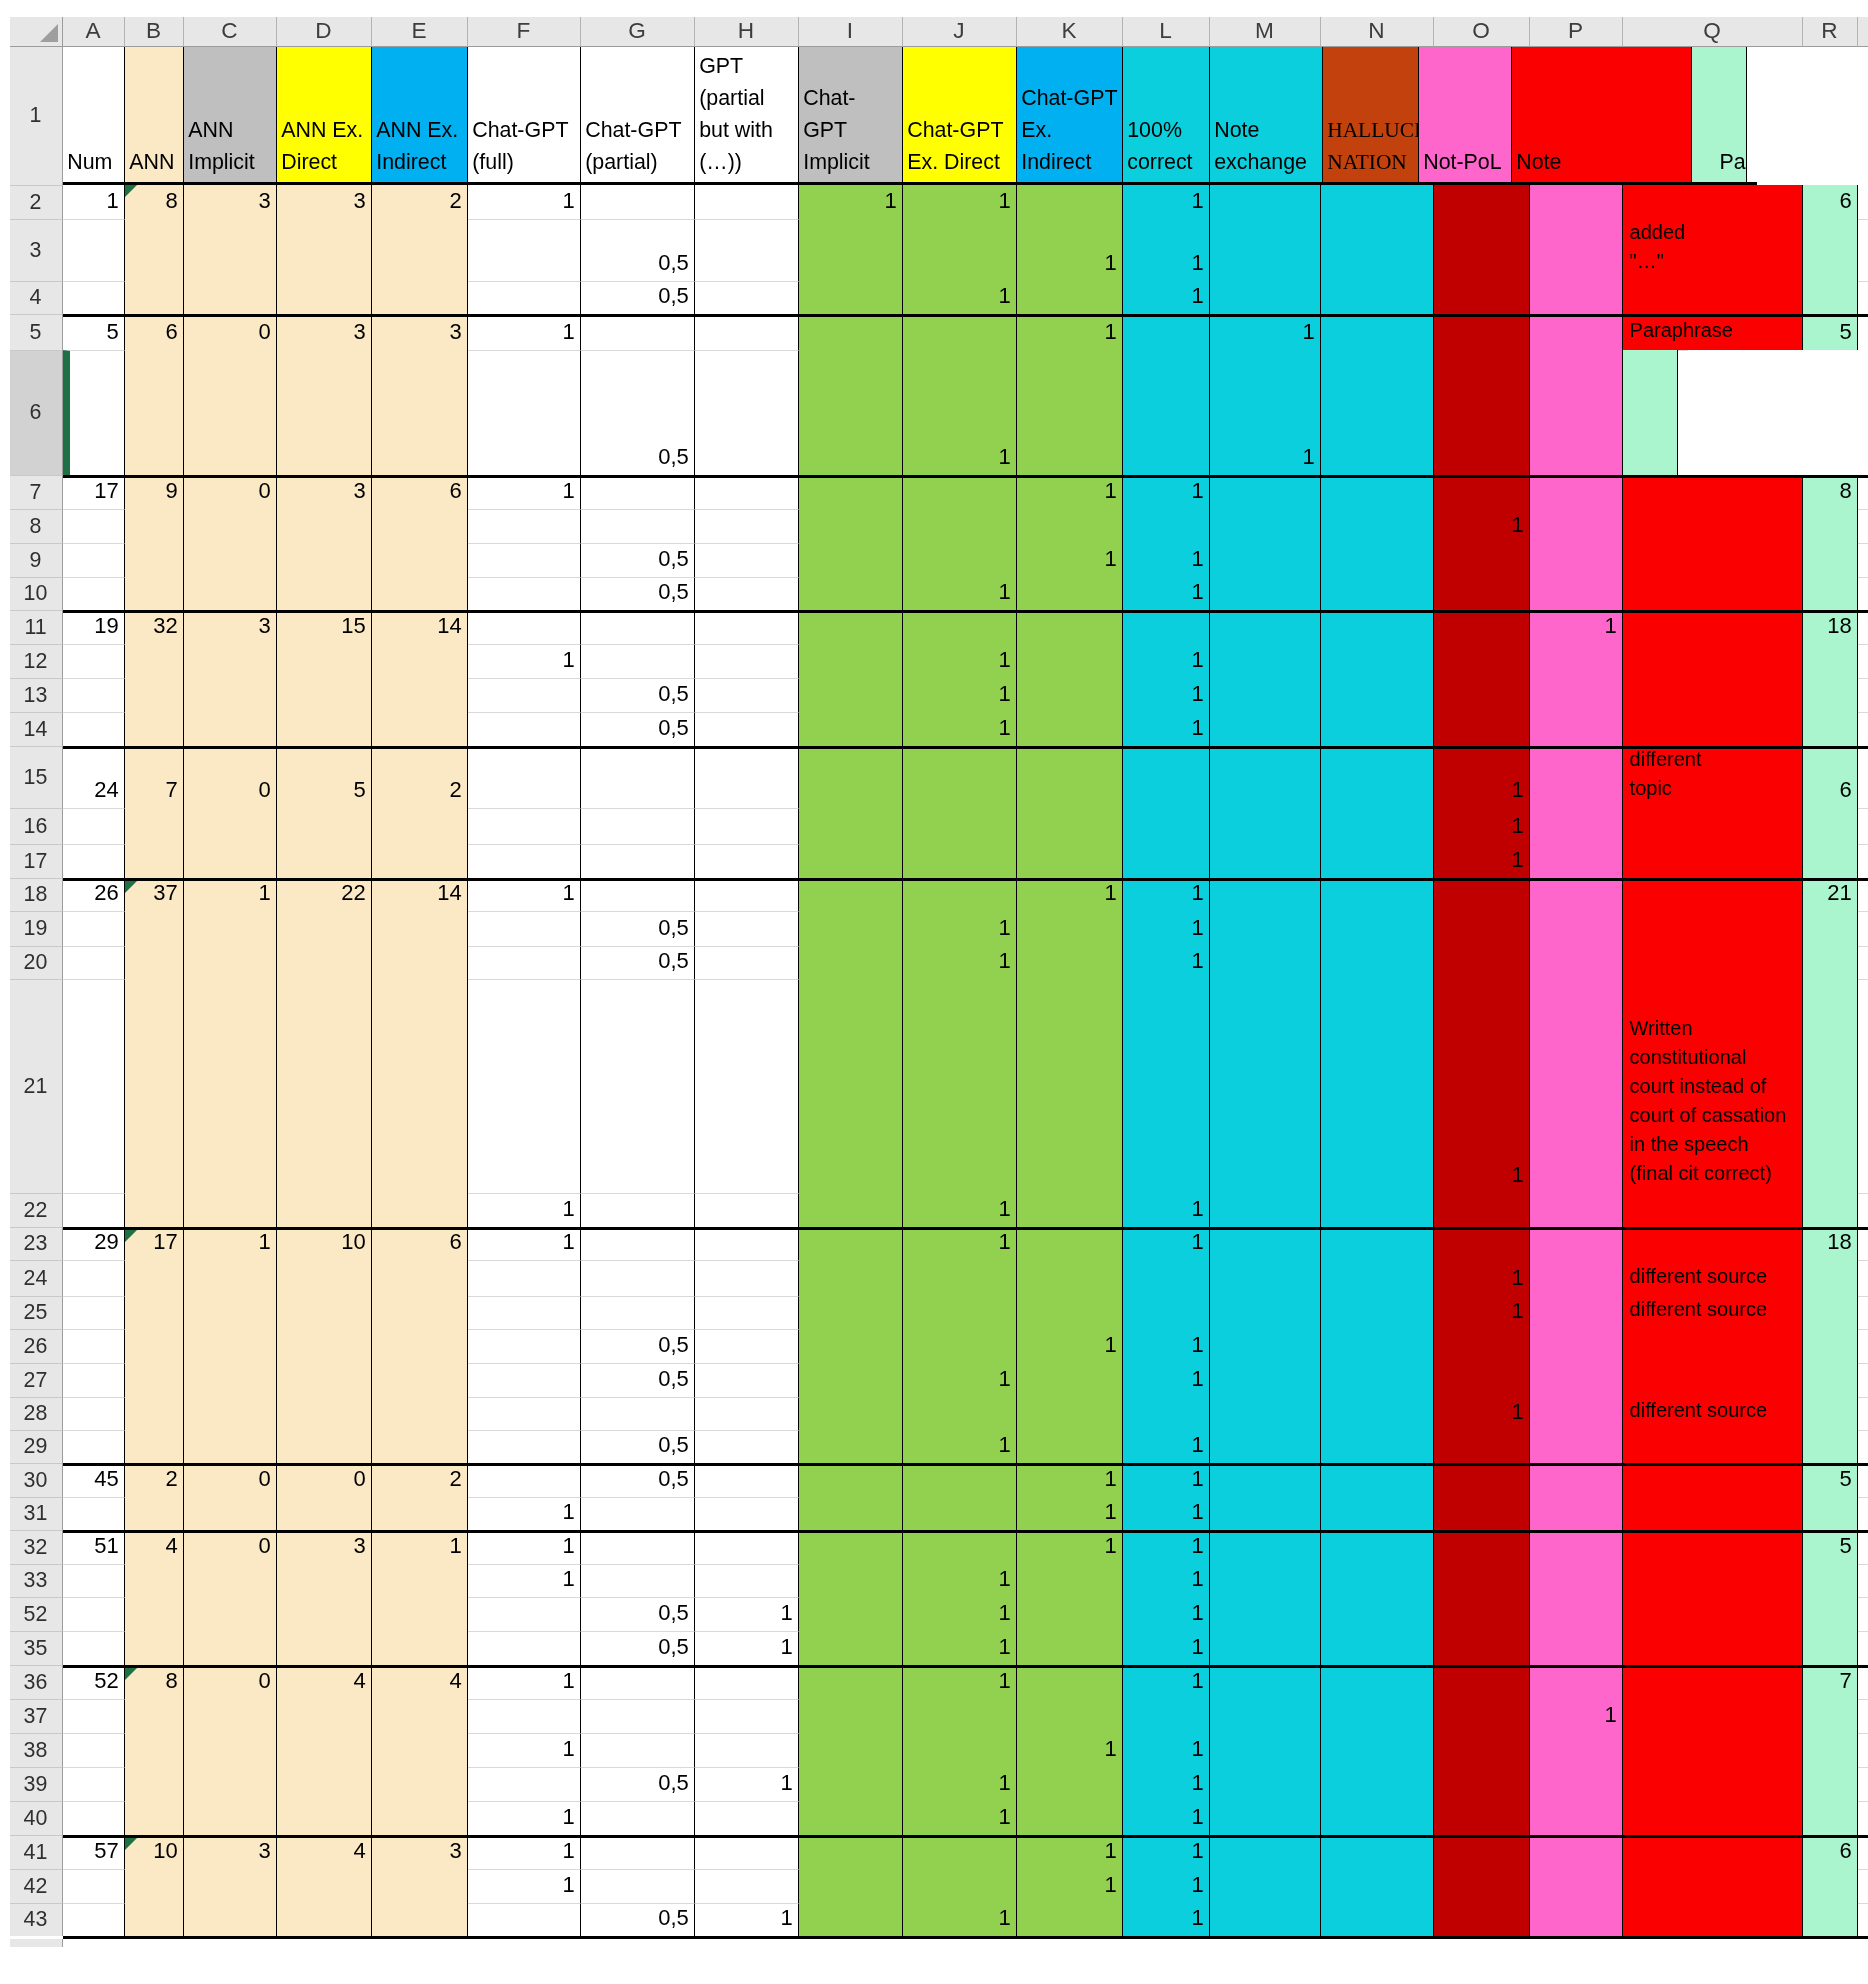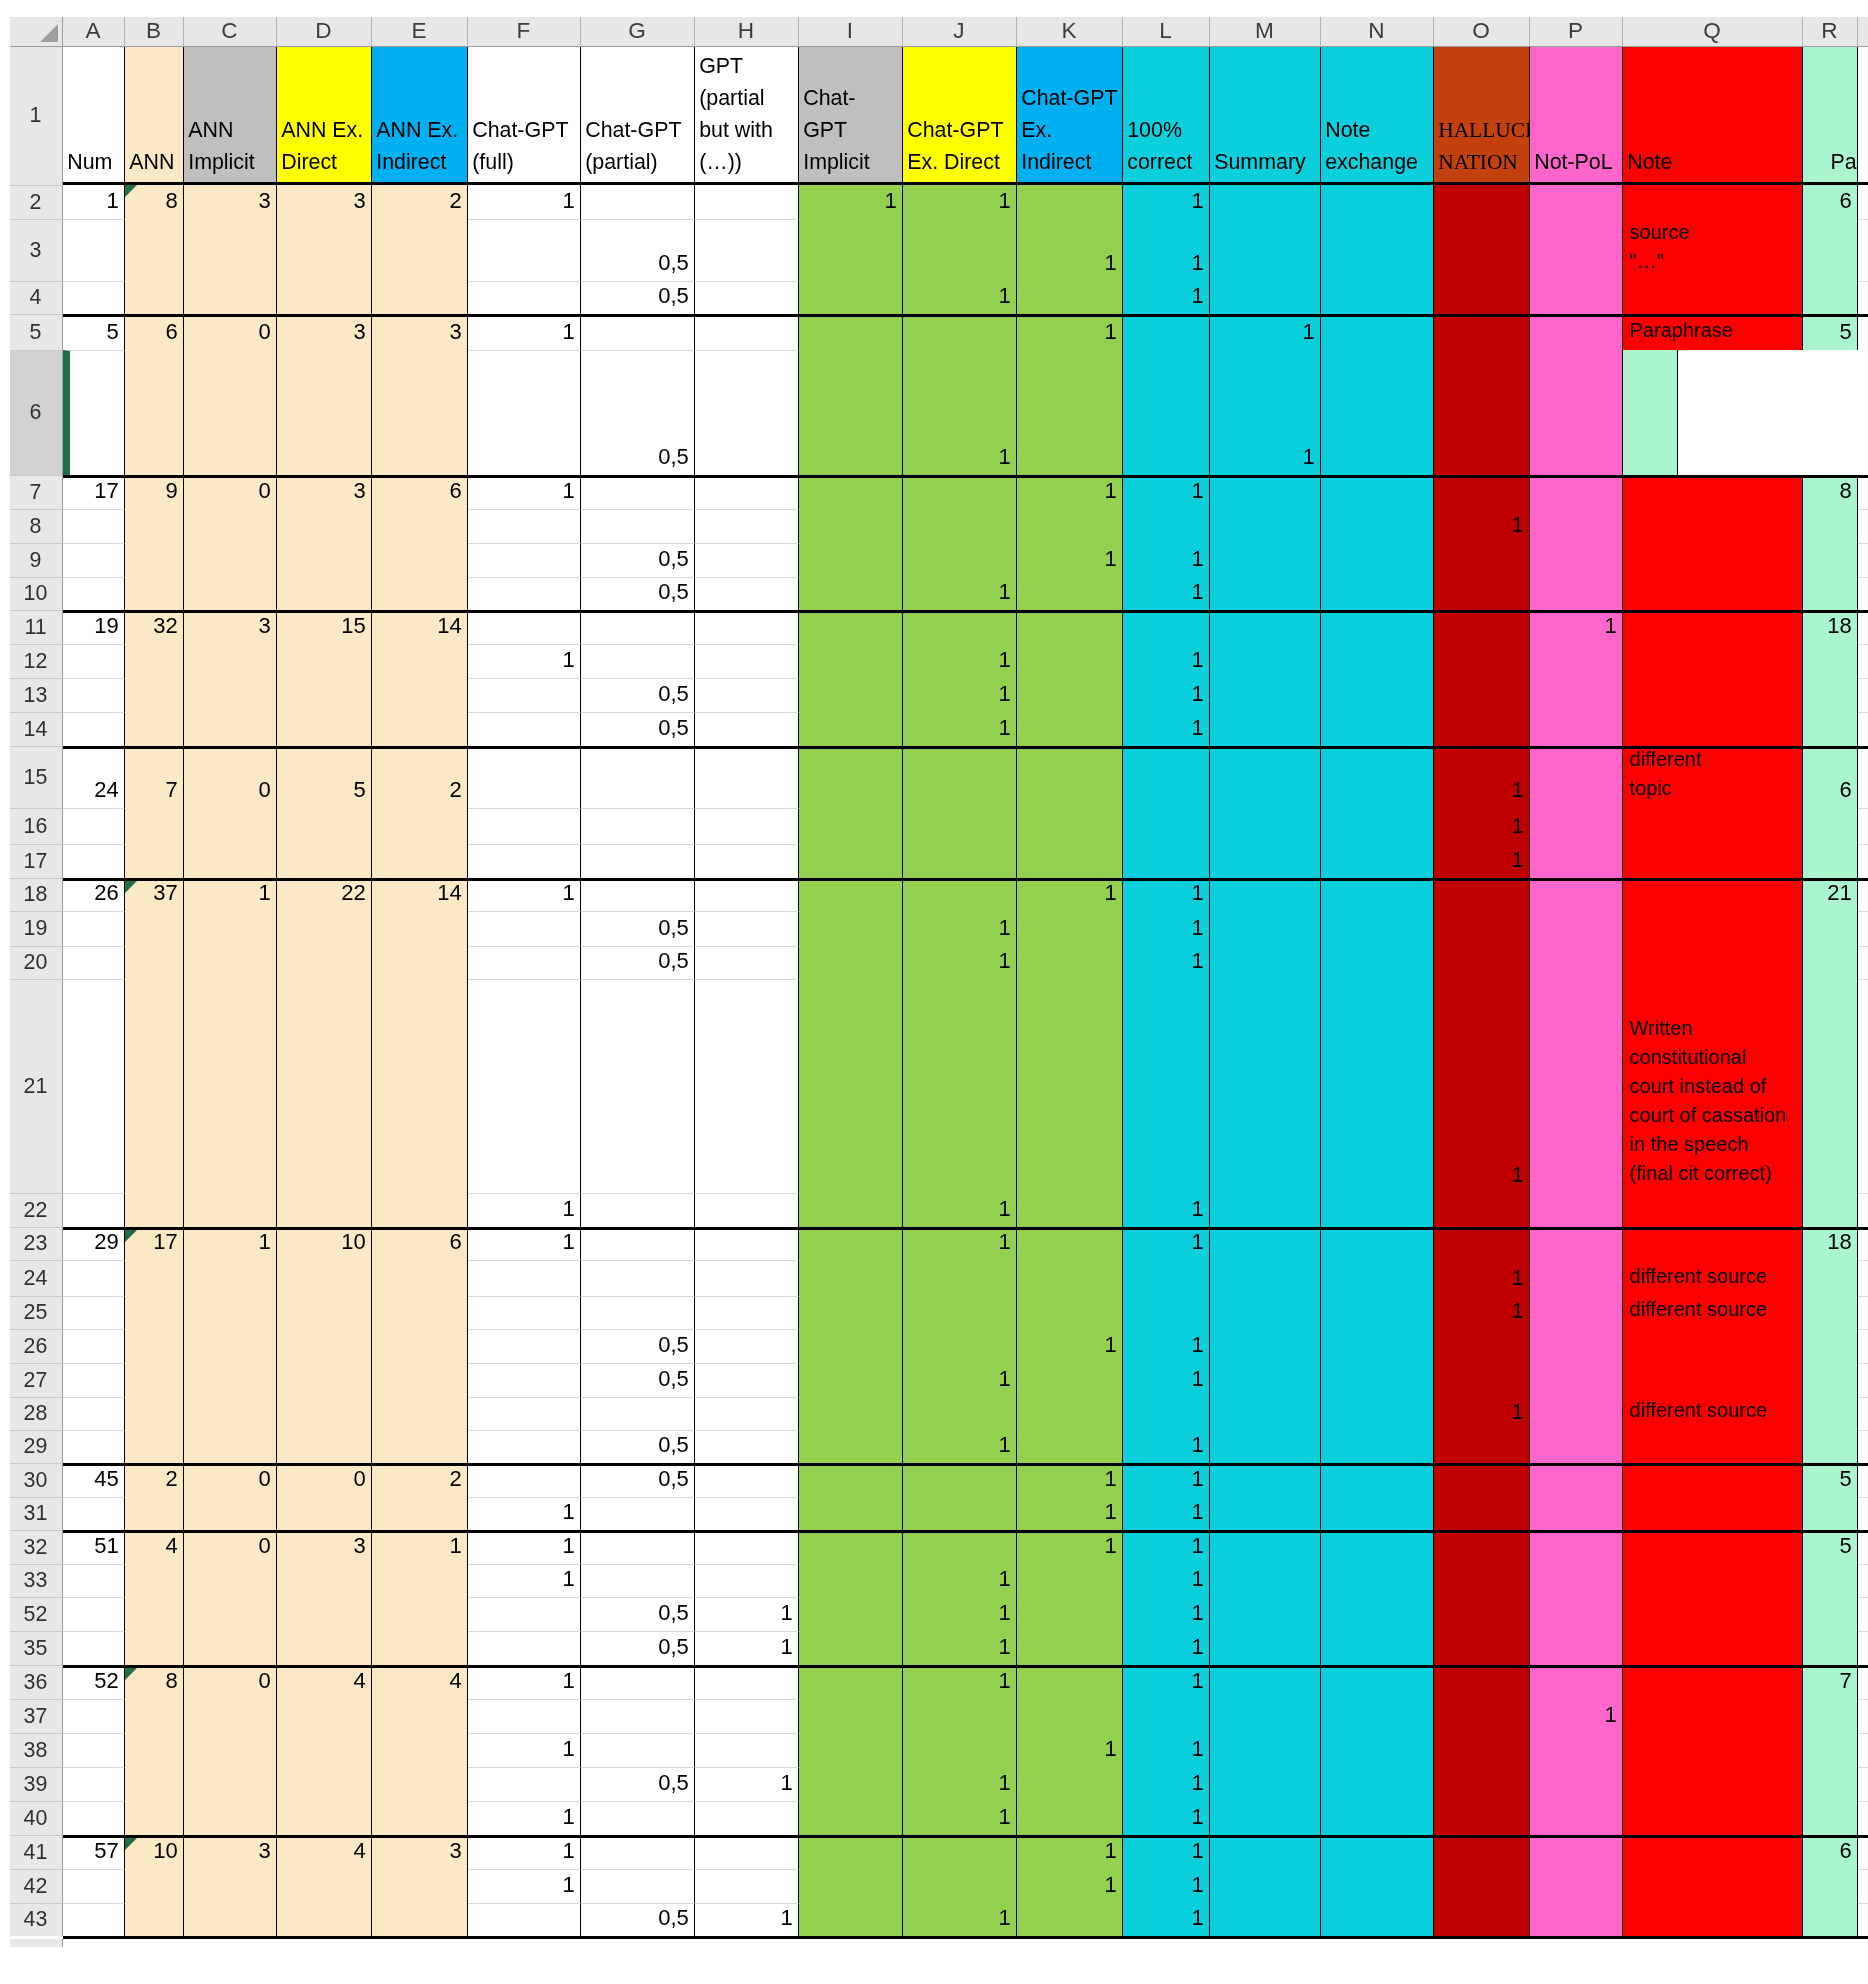--- a/index.html
+++ b/index.html
@@ -80,21 +80,20 @@
 (…))</div>
       <div class="cell hcell" style="width: 104px; height: 138px; background: rgb(191, 191, 191);">Chat-GPT
 Implicit</div>
       <div class="cell hcell" style="width: 114px; height: 138px; background: rgb(255, 255, 0);">Chat-GPT
 Ex. Direct</div>
       <div class="cell hcell" style="width: 106px; height: 138px; background: rgb(0, 176, 240);">Chat-GPT
 Ex.
 Indirect</div>
       <div class="cell hcell" style="width: 87px; height: 138px; background: rgb(11, 207, 220);">100%
 correct</div>
-      <div class="cell hcell" style="width: 111px; height: 138px; background: rgb(11, 207, 220);">Summary</div>
       <div class="cell hcell" style="width: 113px; height: 138px; background: rgb(11, 207, 220);">Note
 exchange</div>
       <div class="cell hcell" style="width: 96px; height: 138px; background: #c2410c; font-family: Liberation Serif, serif;">HALLUCI
 NATION</div>
       <div class="cell hcell" style="width: 93px; height: 138px; background: rgb(255, 102, 204);">Not-PoL</div>
       <div class="cell hcell" style="width: 180px; height: 138px; background: rgb(251, 0, 0);">Note</div>
       <div class="cell hcell" style="width: 55px; height: 138px; background: rgb(170, 245, 206); padding-left: 28px;">Pag.</div>
       <div class="cell hcell sliver" style="width: 10.7px; height: 138px; background: rgb(255, 255, 255);"></div>
     </div>
     <div class="row">
@@ -130,21 +129,21 @@
       <div class="cell dcell grid" style="width: 114px; height: 62px; background: rgb(255, 255, 255);">0,5</div>
       <div class="cell dcell grid" style="width: 104px; height: 62px; background: rgb(255, 255, 255);"></div>
       <div class="cell dcell" style="width: 104px; height: 62px; background: rgb(146, 208, 80);"></div>
       <div class="cell dcell" style="width: 114px; height: 62px; background: rgb(146, 208, 80);"></div>
       <div class="cell dcell" style="width: 106px; height: 62px; background: rgb(146, 208, 80);">1</div>
       <div class="cell dcell" style="width: 87px; height: 62px; background: rgb(11, 207, 220);">1</div>
       <div class="cell dcell" style="width: 111px; height: 62px; background: rgb(11, 207, 220);"></div>
       <div class="cell dcell" style="width: 113px; height: 62px; background: rgb(11, 207, 220);"></div>
       <div class="cell dcell" style="width: 96px; height: 62px; background: rgb(192, 0, 0);"></div>
       <div class="cell dcell" style="width: 93px; height: 62px; background: rgb(255, 102, 204);"></div>
-      <div class="cell dcell textcell" style="width: 180px; height: 62px; background: rgb(251, 0, 0);">source
+      <div class="cell dcell textcell" style="width: 180px; height: 62px; background: rgb(251, 0, 0);">added
 "…"</div>
       <div class="cell dcell" style="width: 55px; height: 62px; background: rgb(170, 245, 206);"></div>
       <div class="cell dcell sliver grid" style="width: 10.7px; height: 62px; background: rgb(255, 255, 255);"></div>
     </div>
     <div class="row">
       <div class="cell rowhdr" style="width: 53px; height: 33px;">4</div>
       <div class="cell dcell grid" style="width: 62px; height: 33px; background: rgb(255, 255, 255);"></div>
       <div class="cell dcell" style="width: 59px; height: 33px; background: rgb(251, 233, 197);"></div>
       <div class="cell dcell" style="width: 93px; height: 33px; background: rgb(251, 233, 197);"></div>
       <div class="cell dcell" style="width: 95px; height: 33px; background: rgb(251, 233, 197);"></div>

